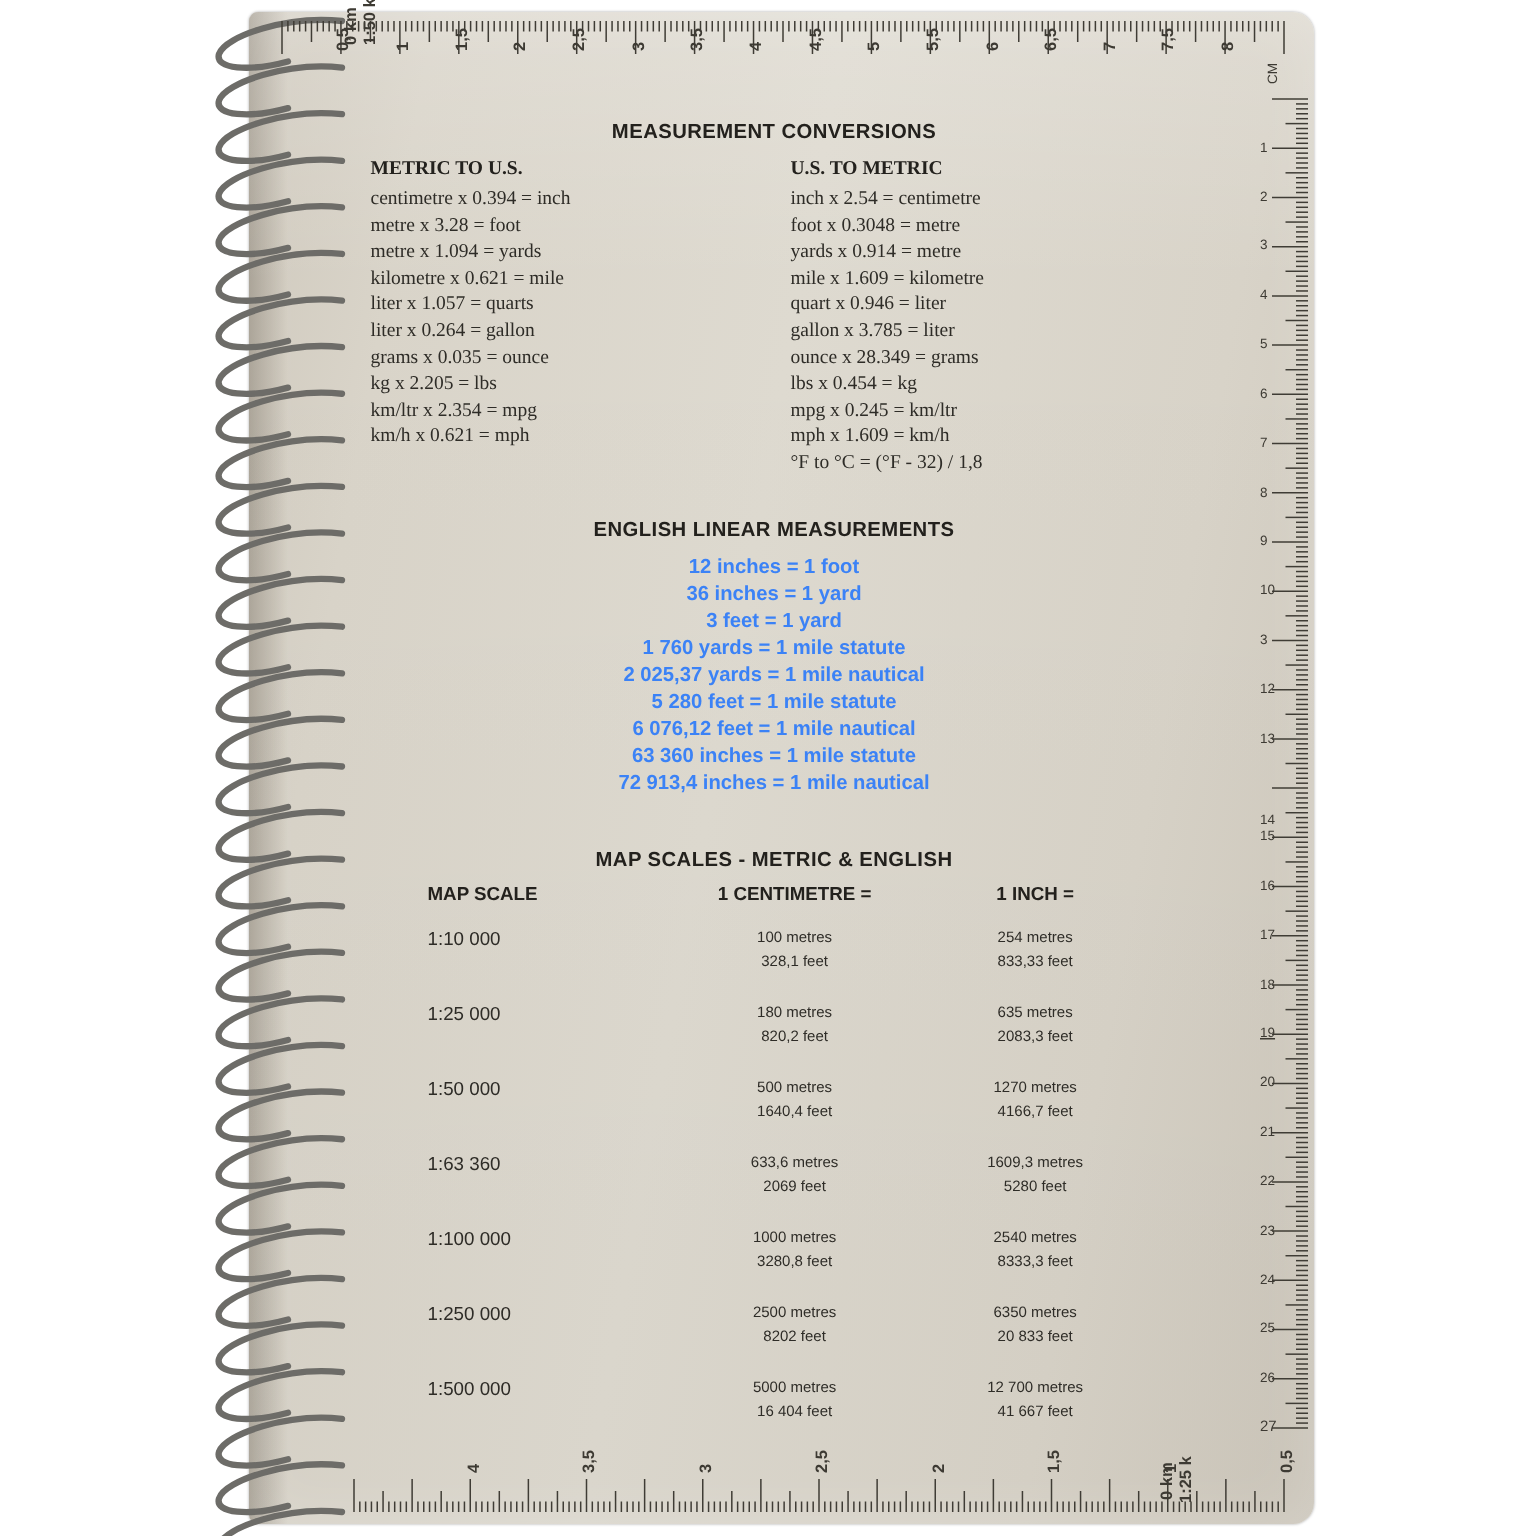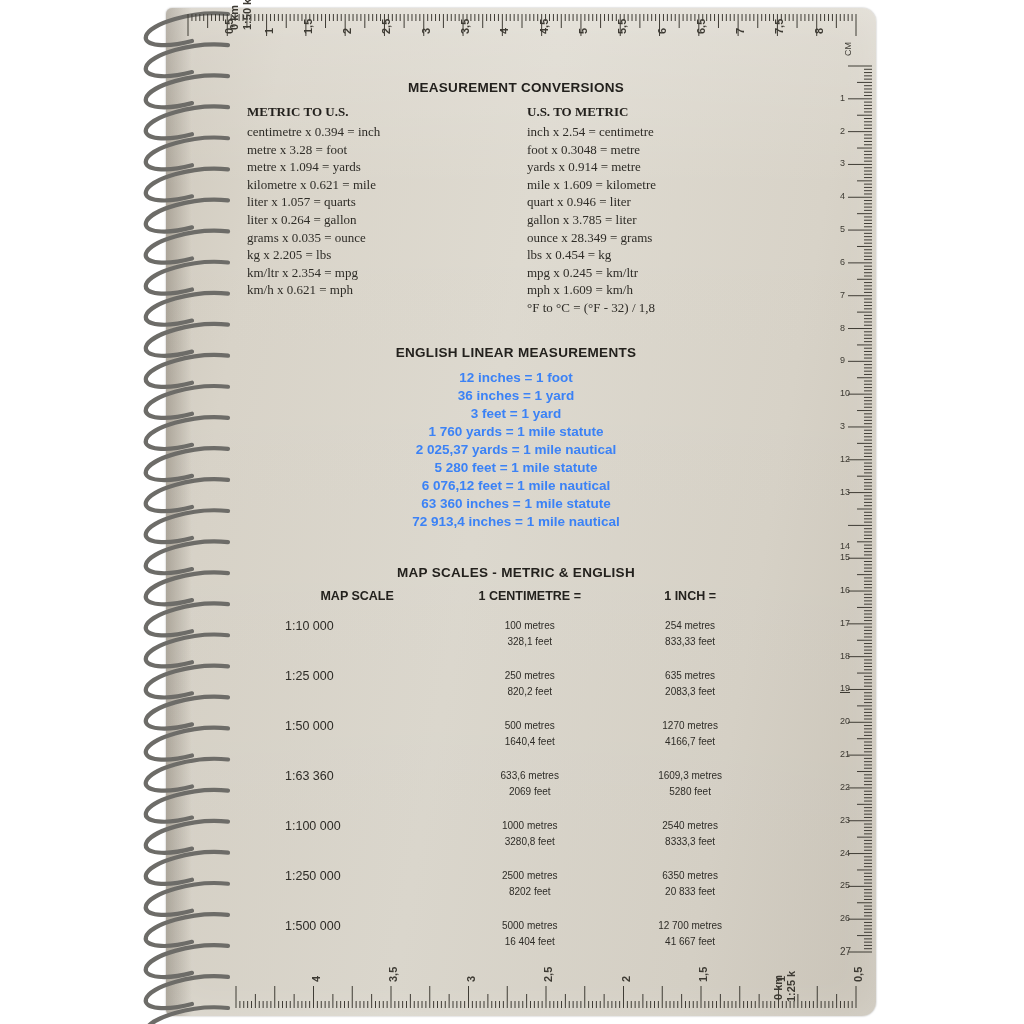--- a/index.html
+++ b/index.html
@@ -153,21 +153,21 @@
     border-collapse: collapse;
     width: 470px;
   }
   .scales th {
     font-size: 12.5px;
     font-weight: bold;
     color: #23211d;
     padding-bottom: 6px;
     text-align: center;
   }
-  .scales th.first { text-align: center; padding-left: 4px; }
+  .scales th.first { text-align: left; padding-left: 4px; }
   .scales td {
     font-size: 10px;
     color: #2e2c27;
     text-align: center;
     padding: 9px 0 9px 0;
     line-height: 16px;
     vertical-align: top;
   }
   .scales td.first {
     text-align: left;
@@ -978,21 +978,21 @@
                 <span class="sub">328,1 feet</span>
               </td>
               <td>
                 <span class="sub">254 metres</span>
                 <span class="sub">833,33 feet</span>
               </td>
             </tr>
             <tr>
               <td class="first">1:25 000</td>
               <td>
-                <span class="sub">250 metres</span>
+                <span class="sub">180 metres</span>
                 <span class="sub">820,2 feet</span>
               </td>
               <td>
                 <span class="sub">635 metres</span>
                 <span class="sub">2083,3 feet</span>
               </td>
             </tr>
             <tr>
               <td class="first">1:50 000</td>
               <td>

